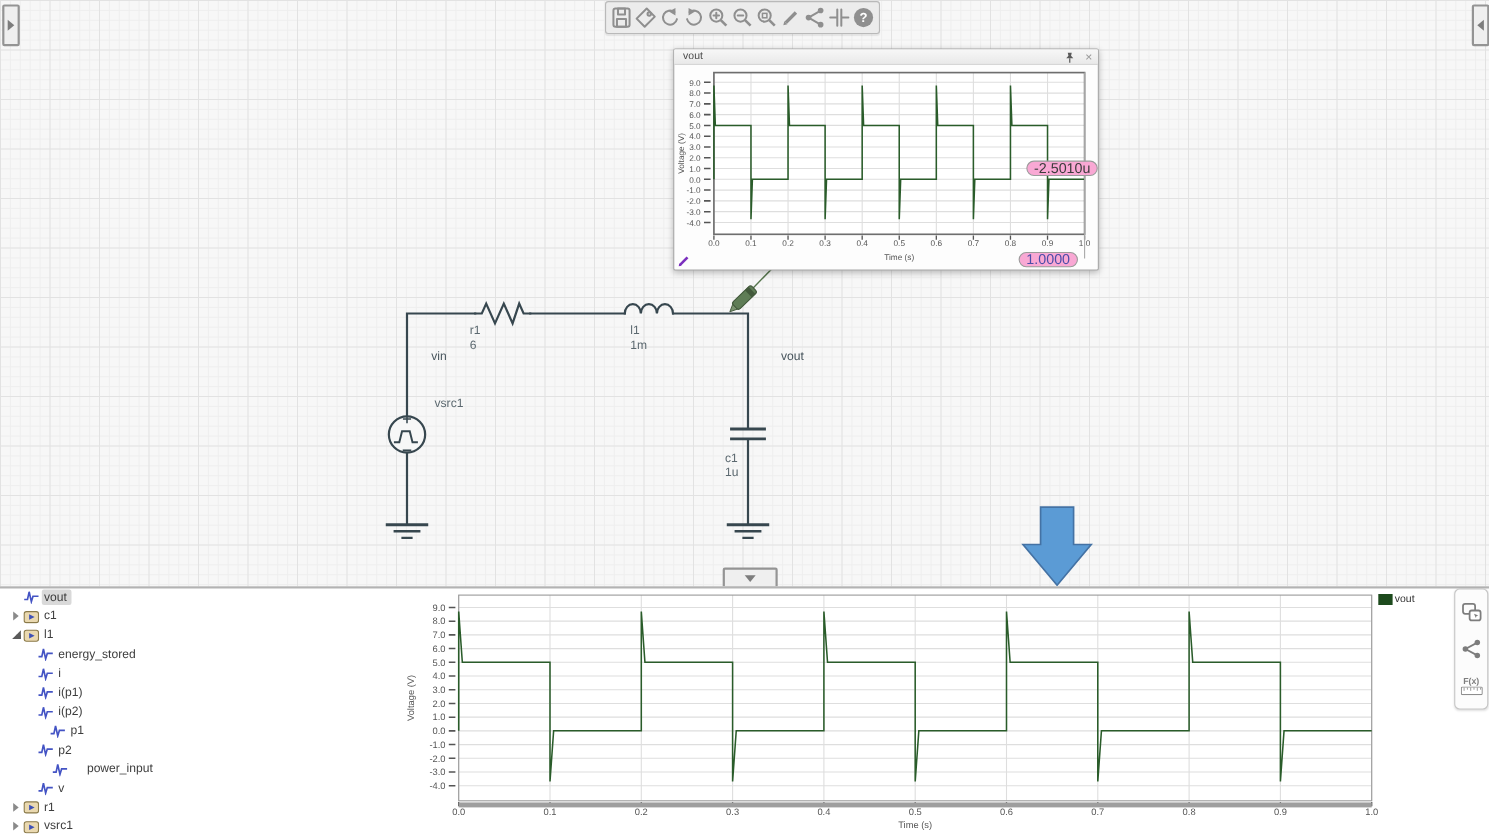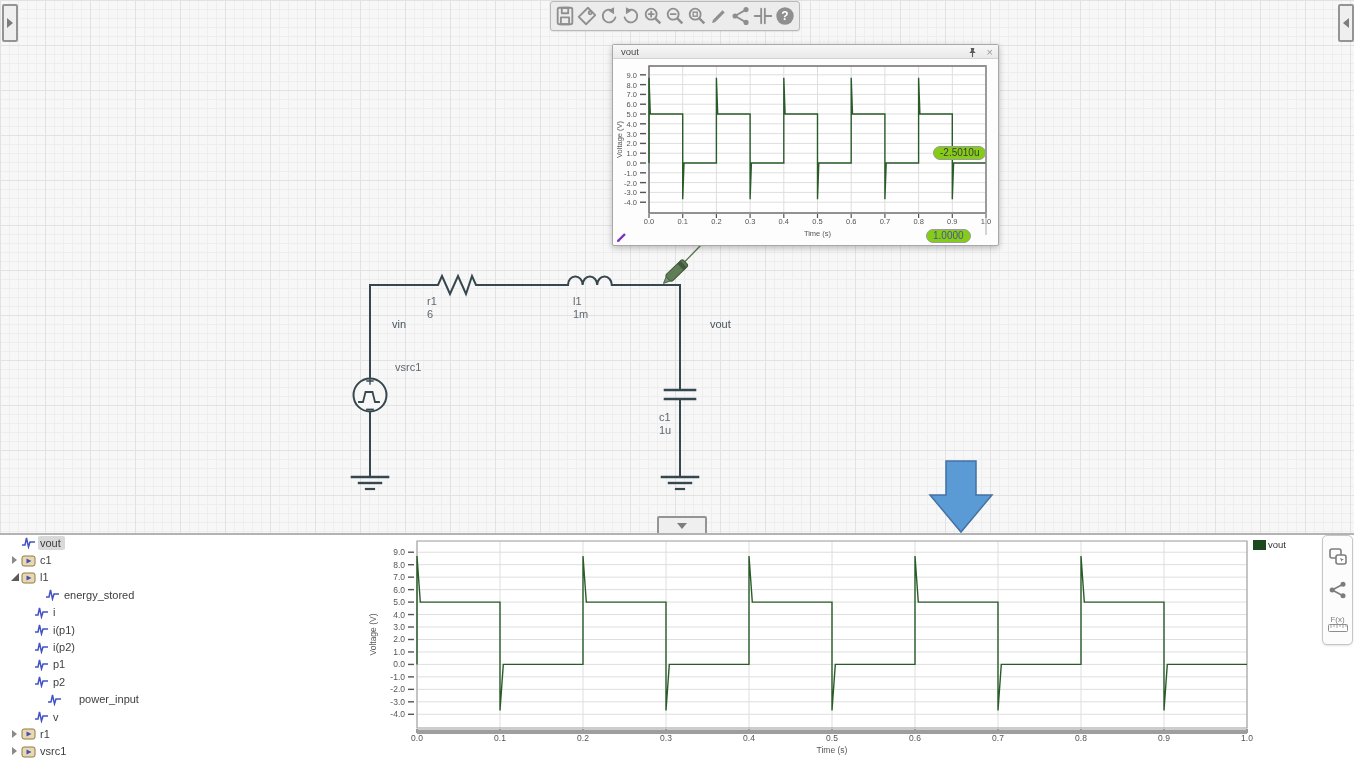--- a/index.html
+++ b/index.html
@@ -36,22 +36,22 @@
   
   #float-win{position:absolute;left:612px;top:44px;width:385px;height:200px;
     background:#fdfdfd;border:1px solid #a8a8a8;border-radius:2px;
     box-shadow:0 2px 6px rgba(0,0,0,.25);}
   #float-title{position:absolute;left:0;top:0;right:0;height:14px;
     background:linear-gradient(#f7f7f7,#e9e9e9);border-bottom:1px solid #d2d2d2;
     font-size:9.5px;color:#4a4a4a;line-height:14px;padding-left:8px;box-sizing:border-box;}
   #float-pin{position:absolute;right:20px;top:2px;width:11px;height:11px;cursor:pointer;}
   #float-close{position:absolute;right:5px;top:0px;font-size:11px;color:#9a9a9a;cursor:pointer;line-height:14px;}
   #float-chart{position:absolute;left:0;top:14px;}
-  .pill{position:absolute;background:#84cc16;border:1px solid #9b9b9b;border-radius:8px;
-    font-size:10px;padding:1px 6px;line-height:10px;white-space:nowrap;}
+  .pill{position:absolute;background:#f9a8d4;border:1px solid #9b9b9b;border-radius:8px;
+    font-size:13px;padding:1px 6px;line-height:10px;white-space:nowrap;}
   #pill-y{left:320px;top:101px;color:#3c3c3c;}
   #pill-x{left:313px;top:184px;color:#4d4da8;}
   #float-pencil{position:absolute;left:3px;top:186px;}
 
   
   .sch-label{position:absolute;font-size:11px;color:#5c6970;white-space:nowrap;}
   .node-label{color:#47545c;margin-left:44px;}
 
   
   #note-text{position:absolute;left:816px;top:360px;width:292px;
@@ -69,21 +69,21 @@
   .tree-ico{width:17px;flex:0 0 17px;display:flex;align-items:center;}
   .tree-label{padding:0 4px 0 2px;border-radius:2px;line-height:14px;}
   .tree-row.selected .tree-label{background:#d9d9d9;}
   #docked-chart{position:absolute;left:360px;top:533px;}
   #legend{position:absolute;left:1253px;top:539px;display:flex;align-items:center;font-size:9.5px;color:#333;}
   #legend-swatch{width:13px;height:10px;margin-right:2px;}
 
   
   #tool-stack{position:absolute;left:1322px;top:535px;width:31px;height:110px;
     background:#fcfcfc;border:1px solid #c6c6c6;border-radius:5px;box-shadow:0 1px 2px rgba(0,0,0,.12);
-    display:flex;flex-direction:column;align-items:center;justify-content:space-around;padding:4px 0;box-sizing:border-box;}
+    display:flex;flex-direction:column;align-items:center;justify-content:space-around;padding:4px 0;box-sizing:border-box;font-weight:bold;}
   .stack-btn{width:26px;height:28px;display:flex;flex-direction:column;align-items:center;justify-content:center;cursor:pointer;color:#7d7d7d;}
   #fx-label{font-size:8px;color:#7d7d7d;line-height:9px;}
 
   svg text{font-family:"Liberation Sans",sans-serif;}
 </style>
 </head>
 <body>
 
 <div id="stage">
 
@@ -375,57 +375,57 @@
           <span class="exp-e"></span>
         </span>
         <span class="tree-ico">
           <svg width="15" height="13" viewBox="0 0 15 13">
             <rect x="1" y="2" width="13" height="10" rx="2" fill="#ead9b0" stroke="#8a7a4a"></rect>
             <polygon points="5.5,4.5 10.5,7 5.5,9.5" fill="#3f51b5"></polygon>
           </svg>
         </span>
         <span class="tree-label">l1</span>
       </div>
+      <div class="tree-row" style="padding-left: 21px;">
+        <span class="tree-exp"></span>
+        <span class="tree-ico">
+          <svg width="15" height="13" viewBox="0 0 15 13">
+            <path d="M1 9 h3 l1.5 -7 2 9 1.5 -5 h5" fill="none" stroke="#4353c4" stroke-width="1.5"></path>
+          </svg>
+        </span>
+        <span class="tree-label">energy_stored</span>
+      </div>
+      <div class="tree-row" style="padding-left: 21px;">
+        <span class="tree-exp"></span>
+        <span class="tree-ico">
+          <svg width="15" height="13" viewBox="0 0 15 13">
+            <path d="M1 9 h3 l1.5 -7 2 9 1.5 -5 h5" fill="none" stroke="#4353c4" stroke-width="1.5"></path>
+          </svg>
+        </span>
+        <span class="tree-label">i</span>
+      </div>
+      <div class="tree-row" style="padding-left: 21px;">
+        <span class="tree-exp"></span>
+        <span class="tree-ico">
+          <svg width="15" height="13" viewBox="0 0 15 13">
+            <path d="M1 9 h3 l1.5 -7 2 9 1.5 -5 h5" fill="none" stroke="#4353c4" stroke-width="1.5"></path>
+          </svg>
+        </span>
+        <span class="tree-label">i(p1)</span>
+      </div>
+      <div class="tree-row" style="padding-left: 21px;">
+        <span class="tree-exp"></span>
+        <span class="tree-ico">
+          <svg width="15" height="13" viewBox="0 0 15 13">
+            <path d="M1 9 h3 l1.5 -7 2 9 1.5 -5 h5" fill="none" stroke="#4353c4" stroke-width="1.5"></path>
+          </svg>
+        </span>
+        <span class="tree-label">i(p2)</span>
+      </div>
       <div class="tree-row" style="padding-left: 32px;">
-        <span class="tree-exp"></span>
-        <span class="tree-ico">
-          <svg width="15" height="13" viewBox="0 0 15 13">
-            <path d="M1 9 h3 l1.5 -7 2 9 1.5 -5 h5" fill="none" stroke="#4353c4" stroke-width="1.5"></path>
-          </svg>
-        </span>
-        <span class="tree-label">energy_stored</span>
-      </div>
-      <div class="tree-row" style="padding-left: 21px;">
-        <span class="tree-exp"></span>
-        <span class="tree-ico">
-          <svg width="15" height="13" viewBox="0 0 15 13">
-            <path d="M1 9 h3 l1.5 -7 2 9 1.5 -5 h5" fill="none" stroke="#4353c4" stroke-width="1.5"></path>
-          </svg>
-        </span>
-        <span class="tree-label">i</span>
-      </div>
-      <div class="tree-row" style="padding-left: 21px;">
-        <span class="tree-exp"></span>
-        <span class="tree-ico">
-          <svg width="15" height="13" viewBox="0 0 15 13">
-            <path d="M1 9 h3 l1.5 -7 2 9 1.5 -5 h5" fill="none" stroke="#4353c4" stroke-width="1.5"></path>
-          </svg>
-        </span>
-        <span class="tree-label">i(p1)</span>
-      </div>
-      <div class="tree-row" style="padding-left: 21px;">
-        <span class="tree-exp"></span>
-        <span class="tree-ico">
-          <svg width="15" height="13" viewBox="0 0 15 13">
-            <path d="M1 9 h3 l1.5 -7 2 9 1.5 -5 h5" fill="none" stroke="#4353c4" stroke-width="1.5"></path>
-          </svg>
-        </span>
-        <span class="tree-label">i(p2)</span>
-      </div>
-      <div class="tree-row" style="padding-left: 21px;">
         <span class="tree-exp"></span>
         <span class="tree-ico">
           <svg width="15" height="13" viewBox="0 0 15 13">
             <path d="M1 9 h3 l1.5 -7 2 9 1.5 -5 h5" fill="none" stroke="#4353c4" stroke-width="1.5"></path>
           </svg>
         </span>
         <span class="tree-label">p1</span>
       </div>
       <div class="tree-row" style="padding-left: 21px;">
         <span class="tree-exp"></span>

